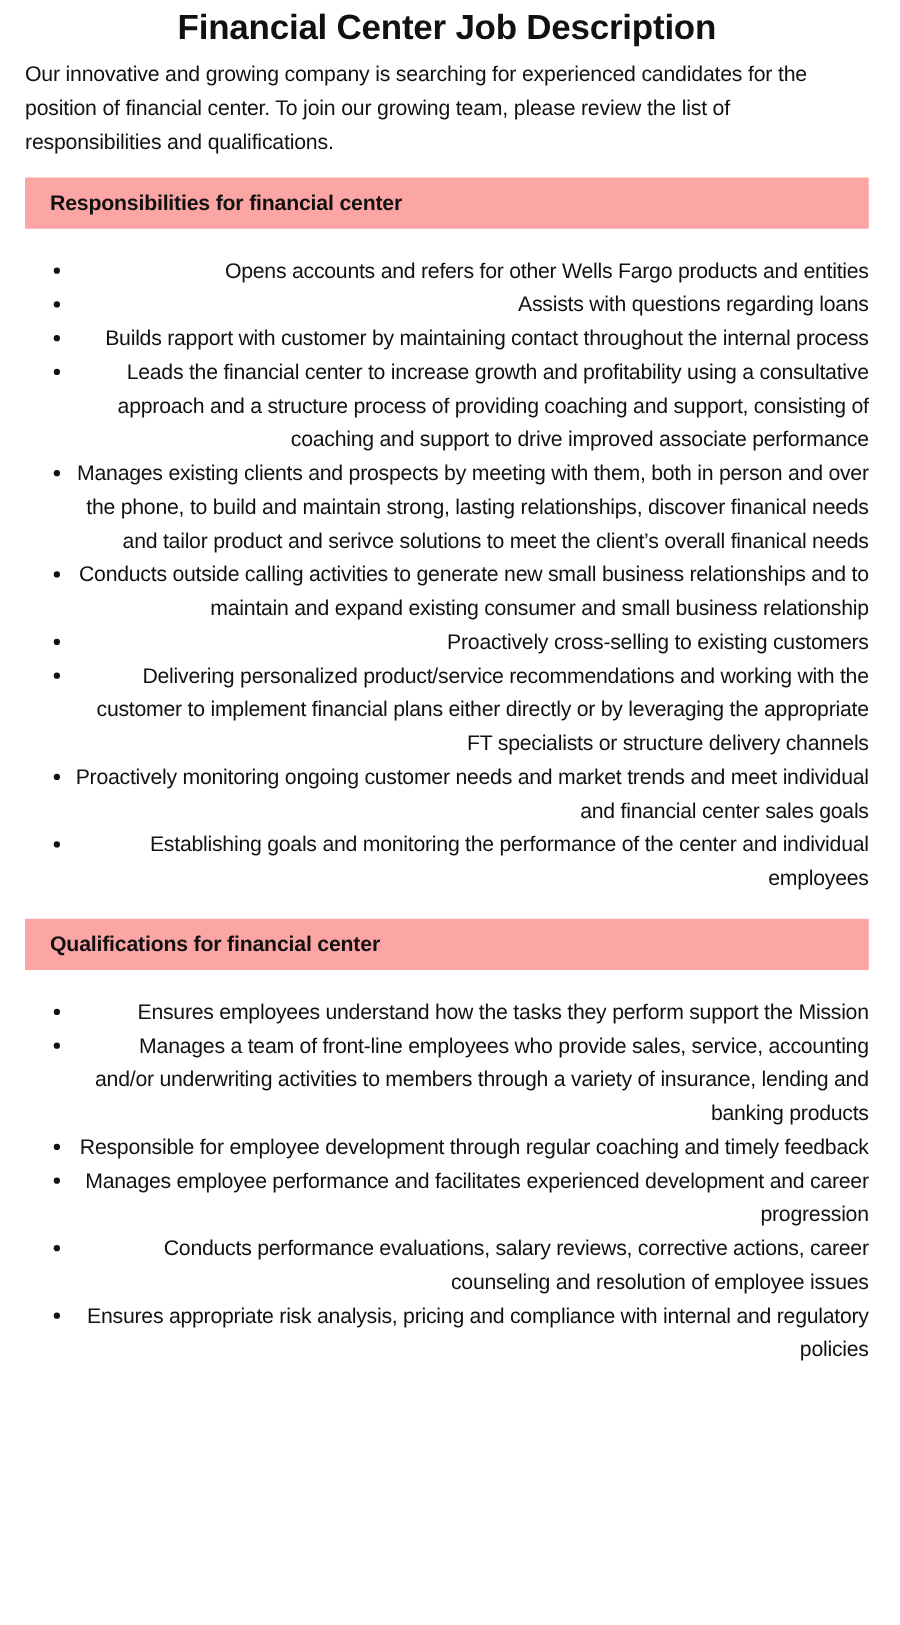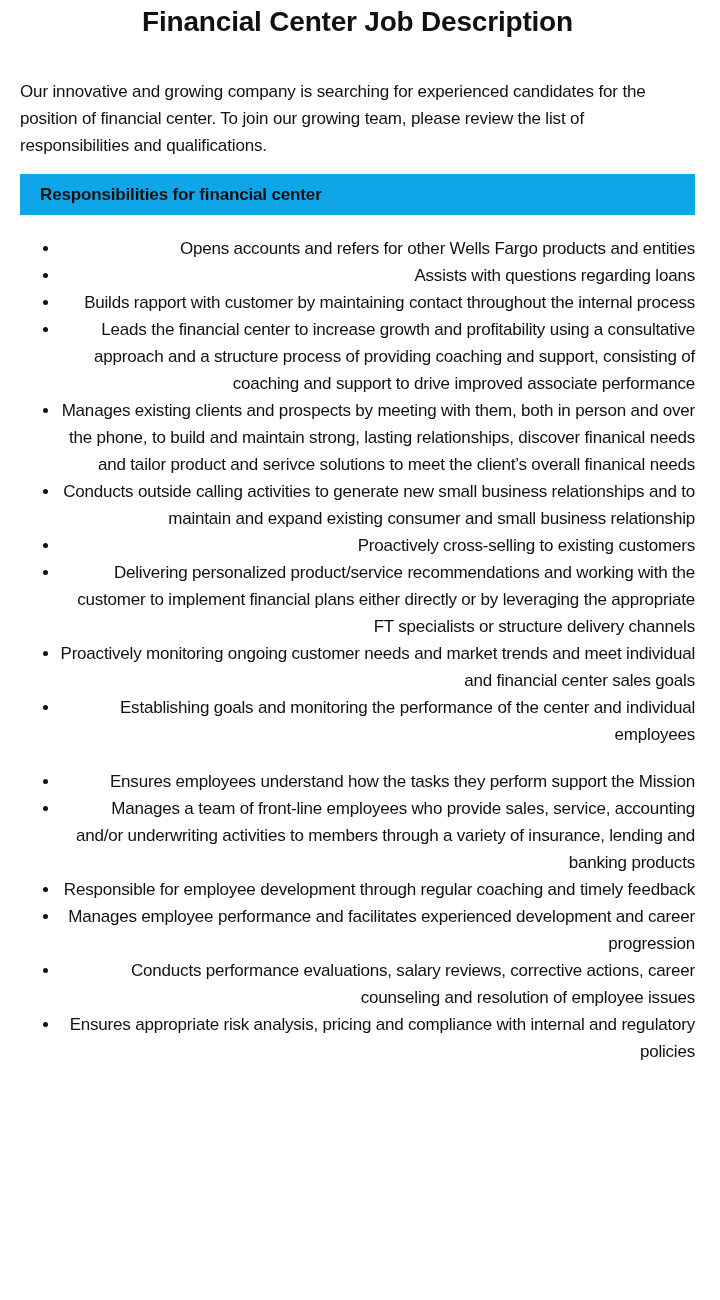--- a/index.html
+++ b/index.html
@@ -9,27 +9,27 @@
     color: #111111;
   }
   .page { padding: 0 25px 0 20px; }
   h1 {
     margin: 0; padding-top: 2px;
     text-align: center;
     font-size: 28px; font-weight: bold; line-height: 40px;
     letter-spacing: -0.2px;
   }
   .intro {
-    margin: 36px 0 0 0;
+    margin: 4px 0 0 0;
     font-size: 17px; line-height: 27px;
     letter-spacing: -0.15px;
   }
   .section-header {
     margin-top: 15px;
-    background: #0ea5e9;
+    background: #fca5a5;
     height: 41px;
     box-sizing: border-box;
     padding: 9px 0 0 20px;
     font-size: 17px; font-weight: bold; line-height: 23px;
     letter-spacing: -0.15px;
   }
   ul {
     margin: 20px 0 0 0;
     padding-left: 40px;
     font-size: 17px; line-height: 27px;
@@ -53,20 +53,21 @@
     <li>Builds rapport with customer by maintaining contact throughout the internal process</li>
     <li>Leads the financial center to increase growth and profitability using a consultative approach and a structure process of providing coaching and support, consisting of coaching and support to drive improved associate performance</li>
     <li>Manages existing clients and prospects by meeting with them, both in person and over the phone, to build and maintain strong, lasting relationships, discover finanical needs and tailor product and serivce solutions to meet the client’s overall finanical needs</li>
     <li>Conducts outside calling activities to generate new small business relationships and to maintain and expand existing consumer and small business relationship</li>
     <li>Proactively cross-selling to existing customers</li>
     <li>Delivering personalized product/service recommendations and working with the customer to implement financial plans either directly or by leveraging the appropriate FT specialists or structure delivery channels</li>
     <li>Proactively monitoring ongoing customer needs and market trends and meet individual and financial center sales goals</li>
     <li>Establishing goals and monitoring the performance of the center and individual employees</li>
   </ul>
 
+  <div class="section-header">Qualifications for financial center</div>
   <ul class="qual">
     <li>Ensures employees understand how the tasks they perform support the Mission</li>
     <li>Manages a team of front-line employees who provide sales, service, accounting and/or underwriting activities to members through a variety of insurance, lending and banking products</li>
     <li>Responsible for employee development through regular coaching and timely feedback</li>
     <li>Manages employee performance and facilitates experienced development and career progression</li>
     <li>Conducts performance evaluations, salary reviews, corrective actions, career counseling and resolution of employee issues</li>
     <li>Ensures appropriate risk analysis, pricing and compliance with internal and regulatory policies</li>
   </ul>
 </div>
 

